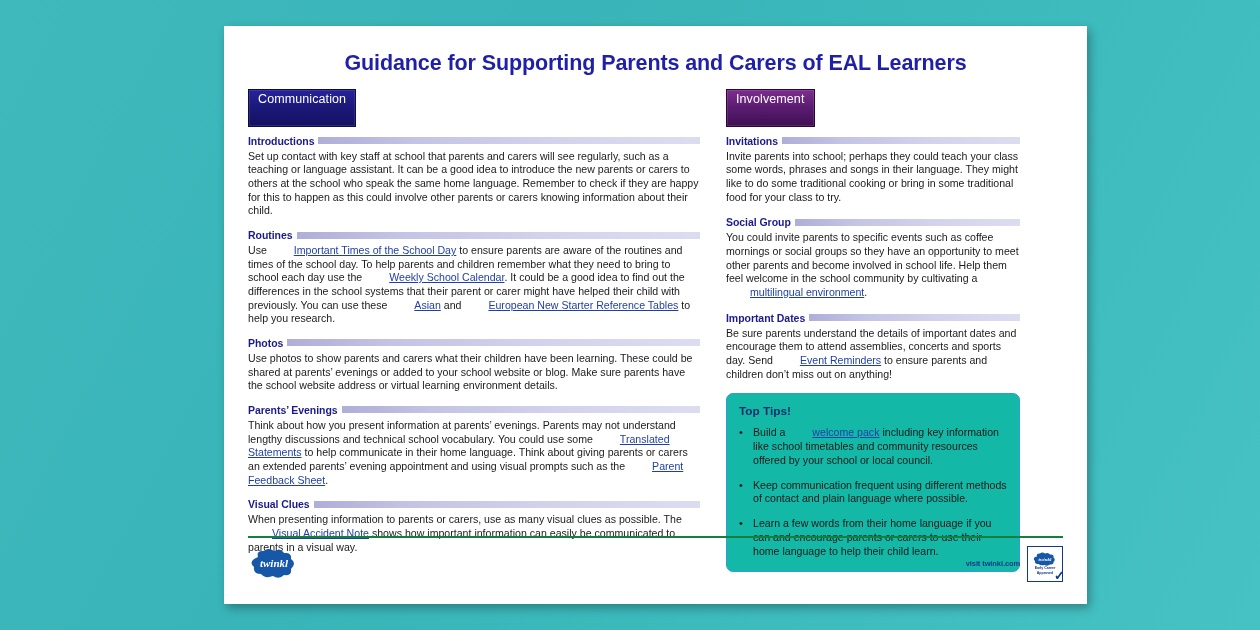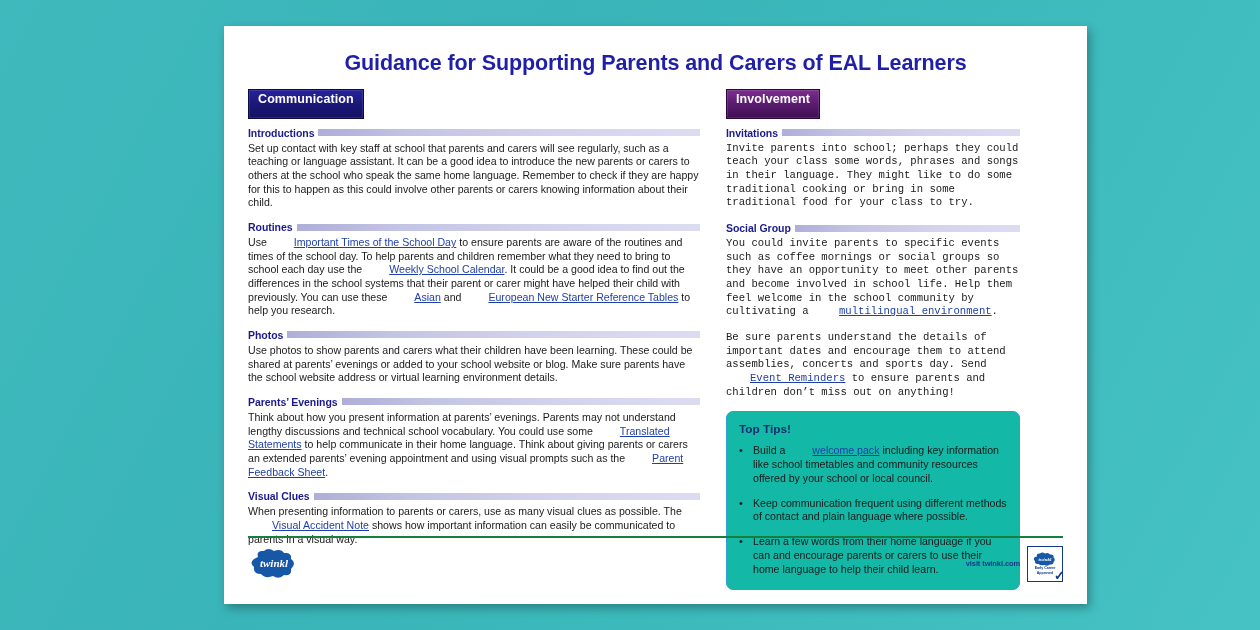--- a/index.html
+++ b/index.html
@@ -45,22 +45,22 @@
     gap: 26px;
   }
   .col-left  { width: 452px; flex: none; }
   .col-right { width: 294px; flex: none; }
 
   
   .section-pill {
     display: inline-block;
     color: #ffffff;
     font-size: 12.5px;
-    font-weight: bold;
-    padding: 3px 9px 12px 9px;
+    font-weight: normal;
+    padding: 3px 9px 20px 9px;
     line-height: 1.05;
     margin-bottom: 8px;
     letter-spacing: 0.1px;
   }
   .pill-communication {
     background: linear-gradient(180deg, #26239b 0%, #1b1878 50%, #141163 100%);
     border: 1.5px solid #0d0b46;
     box-shadow: inset 0 0 0 1px rgba(255,255,255,0.10);
   }
   .pill-involvement {
@@ -90,21 +90,21 @@
   }
 
   
   .para {
     font-size: 10.6px;
     line-height: 1.29;
     color: #1a1a1a;
     margin-bottom: 11px;
     text-align: left;
   }
-  .col-right .para { margin-bottom: 12px; font-family: Liberation Mono, monospace; }
+  .col-right .para { margin-bottom: 12px; }
 
   a.doclink {
     color: #1f3fa8;
     text-decoration: underline;
     margin-left: 24px;
   }
 
   
   .tips-box {
     margin-top: 6px;
@@ -247,20 +247,24 @@
           <div class="sub-head">
             <span class="sh-text">Invitations</span>
             <span class="sh-bar"></span>
           </div>
           <div class="para">Invite parents into school; perhaps they could teach your class some words, phrases and songs in their language. They might like to do some traditional cooking or bring in some traditional food for your class to try.</div>
           <div class="sub-head">
             <span class="sh-text">Social Group</span>
             <span class="sh-bar"></span>
           </div>
           <div class="para"><span>You could invite parents to specific events such as coffee mornings or social groups so they have an opportunity to meet other parents and become involved in school life. Help them feel welcome in the school community by cultivating a </span><a class="doclink" href="#">multilingual environment</a><span>.</span></div>
+          <div class="sub-head">
+            <span class="sh-text">Important Dates</span>
+            <span class="sh-bar"></span>
+          </div>
           <div class="para"><span>Be sure parents understand the details of important dates and encourage them to attend assemblies, concerts and sports day. Send </span><a class="doclink" href="#">Event Reminders</a><span> to ensure parents and children don’t miss out on anything!</span></div>
         </div>
 
       <div class="tips-box">
         <div class="tips-title">Top Tips!</div>
         <div id="tips-list">
             <div class="tip-row">
               <span class="tip-bullet">•</span>
               <span class="tip-text"><span>Build a </span><a class="doclink" href="#">welcome pack</a><span> including key information like school timetables and community resources offered by your school or local council.</span></span>
             </div>

